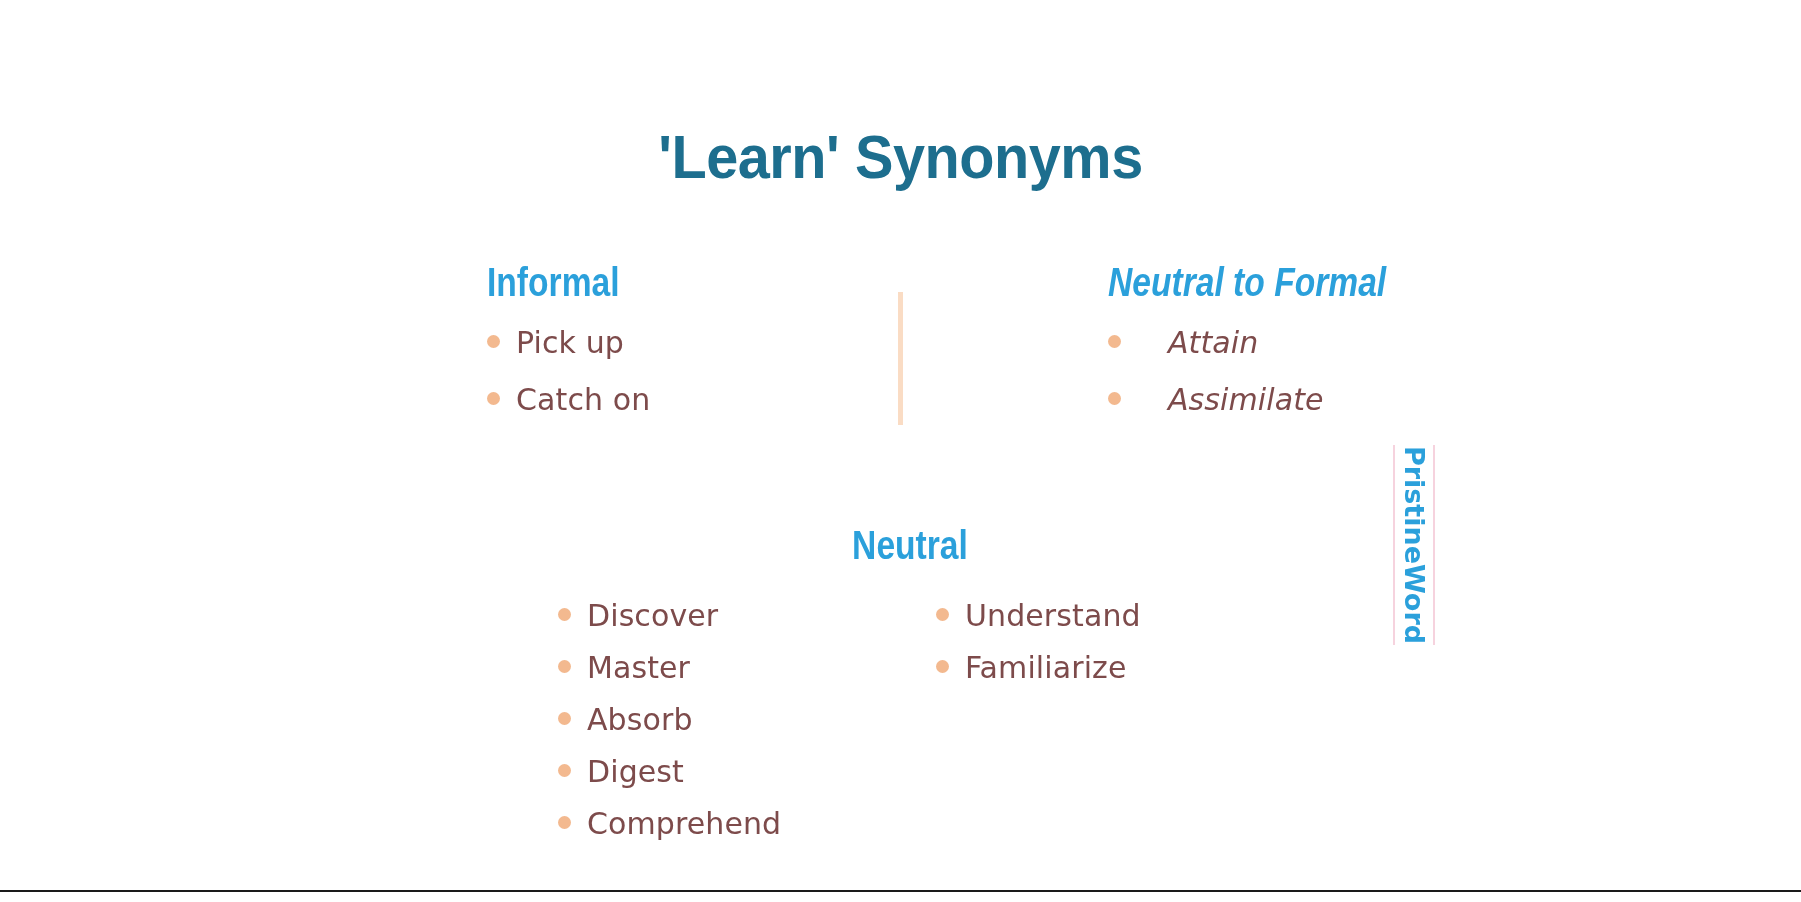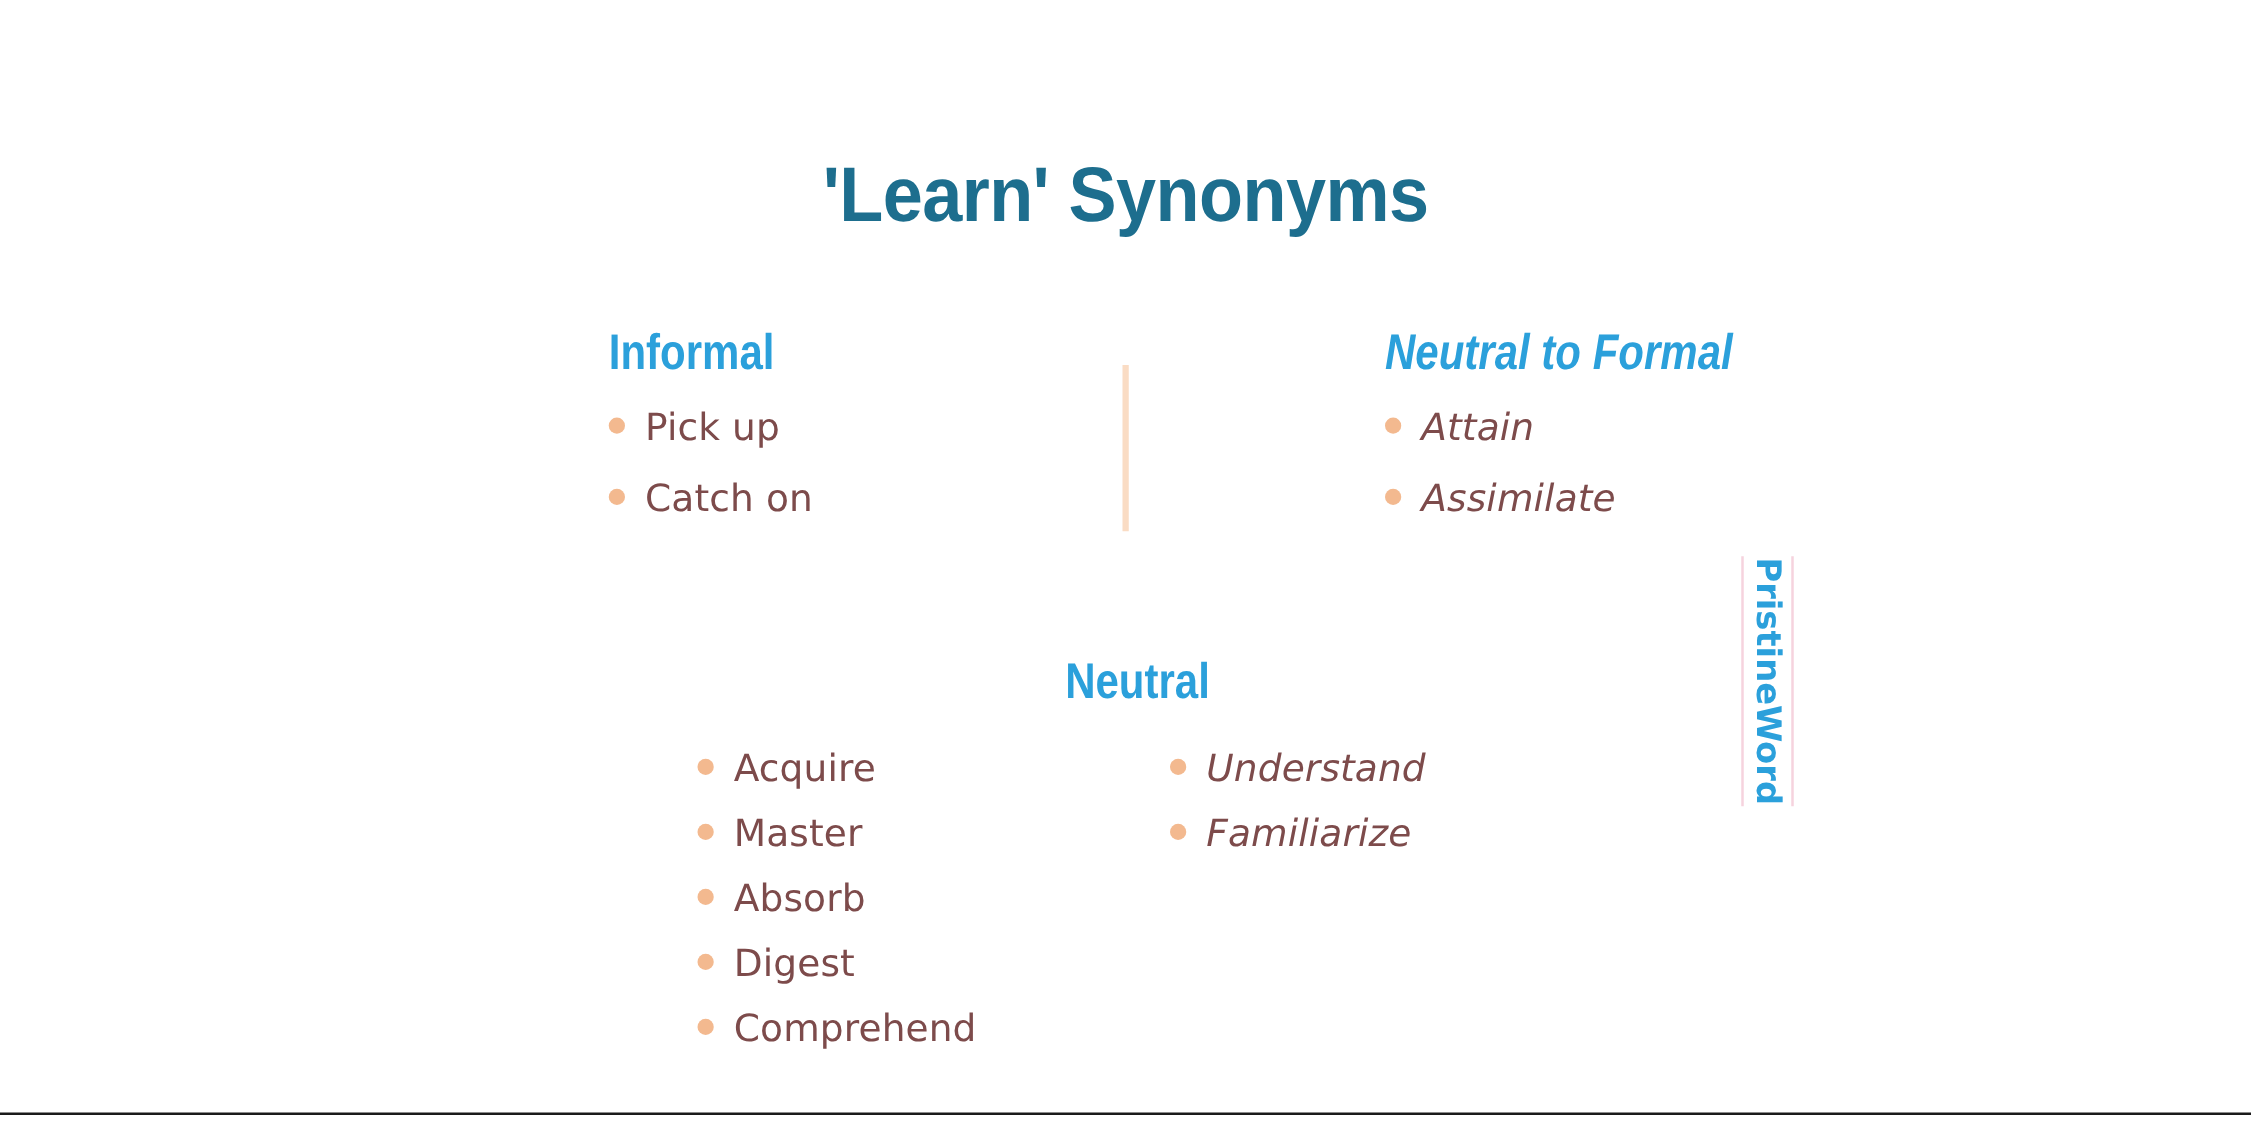--- a/index.html
+++ b/index.html
@@ -115,21 +115,21 @@
     position: absolute;
     left: 1108px;
     top: 262px;
     width: 430px;
     font-style: italic;
   }
   #formal-group .sec-heading {
     transform-origin: left center;
     margin-bottom: 26px;
   }
-  #formal-list li { margin-bottom: 27px; }
+  #formal-list li { margin-bottom: 27px; gap: 31px; }
   #formal-list li:last-child { margin-bottom: 0; }
 
   
   #top-divider {
     position: absolute;
     left: 898px;
     top: 292px;
     width: 5px;
     height: 133px;
     background: #fadcc4;
@@ -144,21 +144,21 @@
   }
   #neutral-group .sec-heading {
     text-align: center;
     transform-origin: center center;
     margin: 0 0 36px 0;
   }
   #neutral-columns {
     display: flex;
   }
   #neutral-col-left  { width: 390px; padding-left: 38px; box-sizing: border-box; }
-  #neutral-col-right { width: 390px; padding-left: 26px; box-sizing: border-box; font-style: italic; }
+  #neutral-col-right { width: 390px; padding-left: 26px; box-sizing: border-box; }
   #neutral-col-left li,
   #neutral-col-right li { margin-bottom: 22px; }
   #neutral-col-left li:last-child,
   #neutral-col-right li:last-child { margin-bottom: 0; }
 
   
   #watermark {
     position: absolute;
     left: 1393px;
     top: 445px;
@@ -219,21 +219,21 @@
     </ul>
   </div>
 
   <div id="neutral-group">
     <div class="sec-heading">Neutral</div>
     <div id="neutral-columns">
 
       <ul class="blist" id="neutral-col-left">
         <li>
           <span class="bullet"></span>
-          <span class="btext">Acquire</span>
+          <span class="btext">Discover</span>
         </li>
         <li>
           <span class="bullet"></span>
           <span class="btext">Master</span>
         </li>
         <li>
           <span class="bullet"></span>
           <span class="btext">Absorb</span>
         </li>
         <li>

